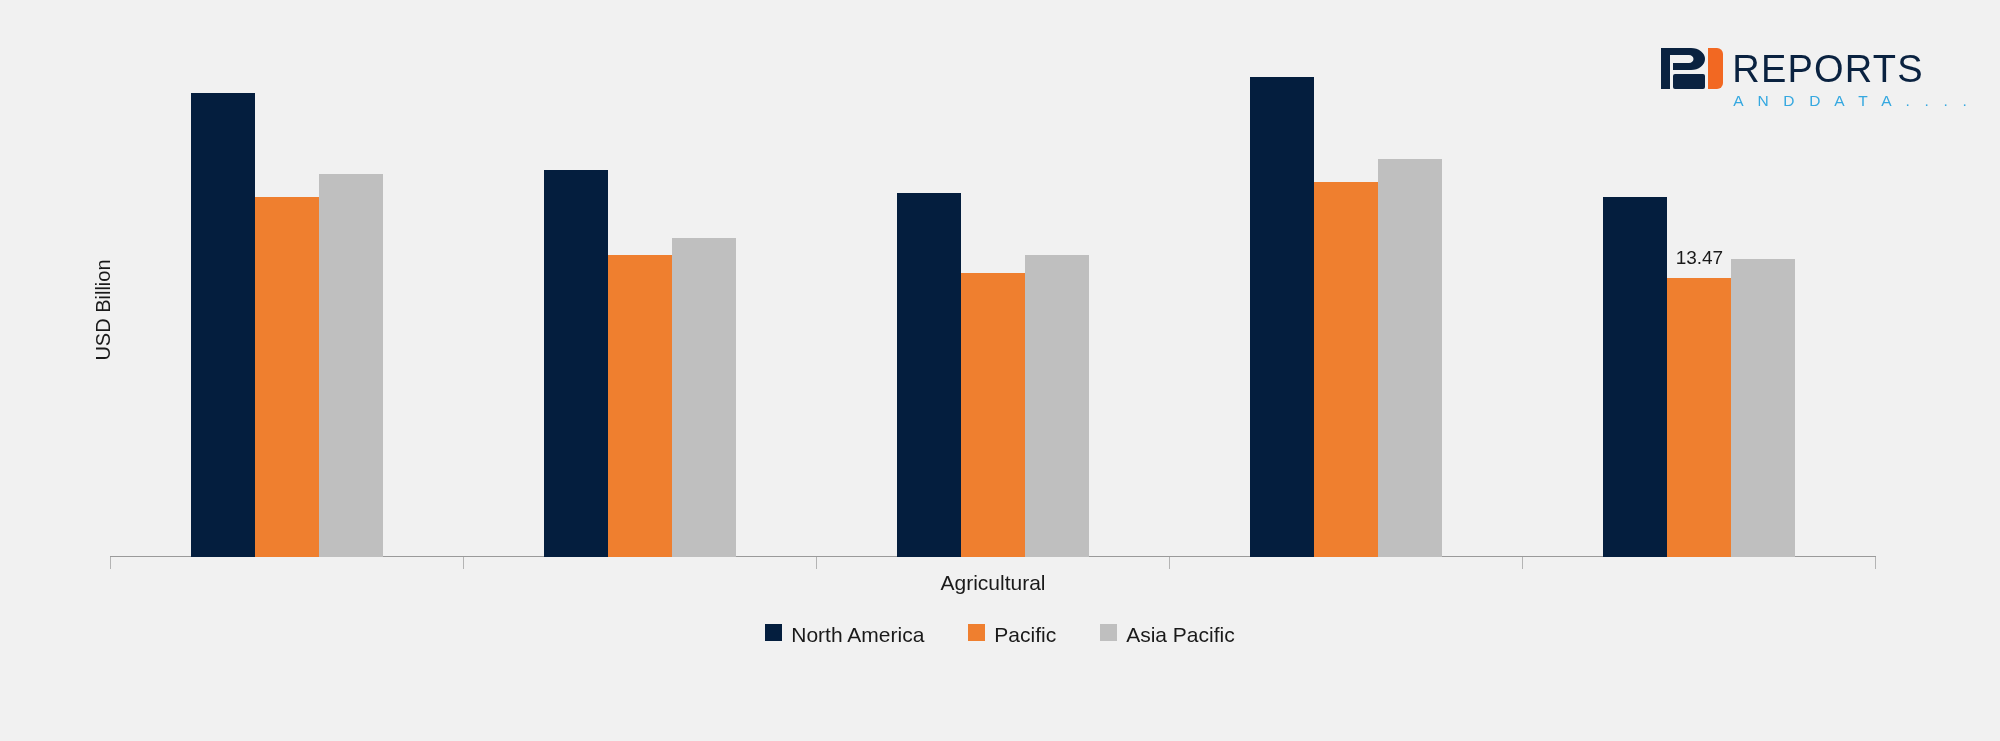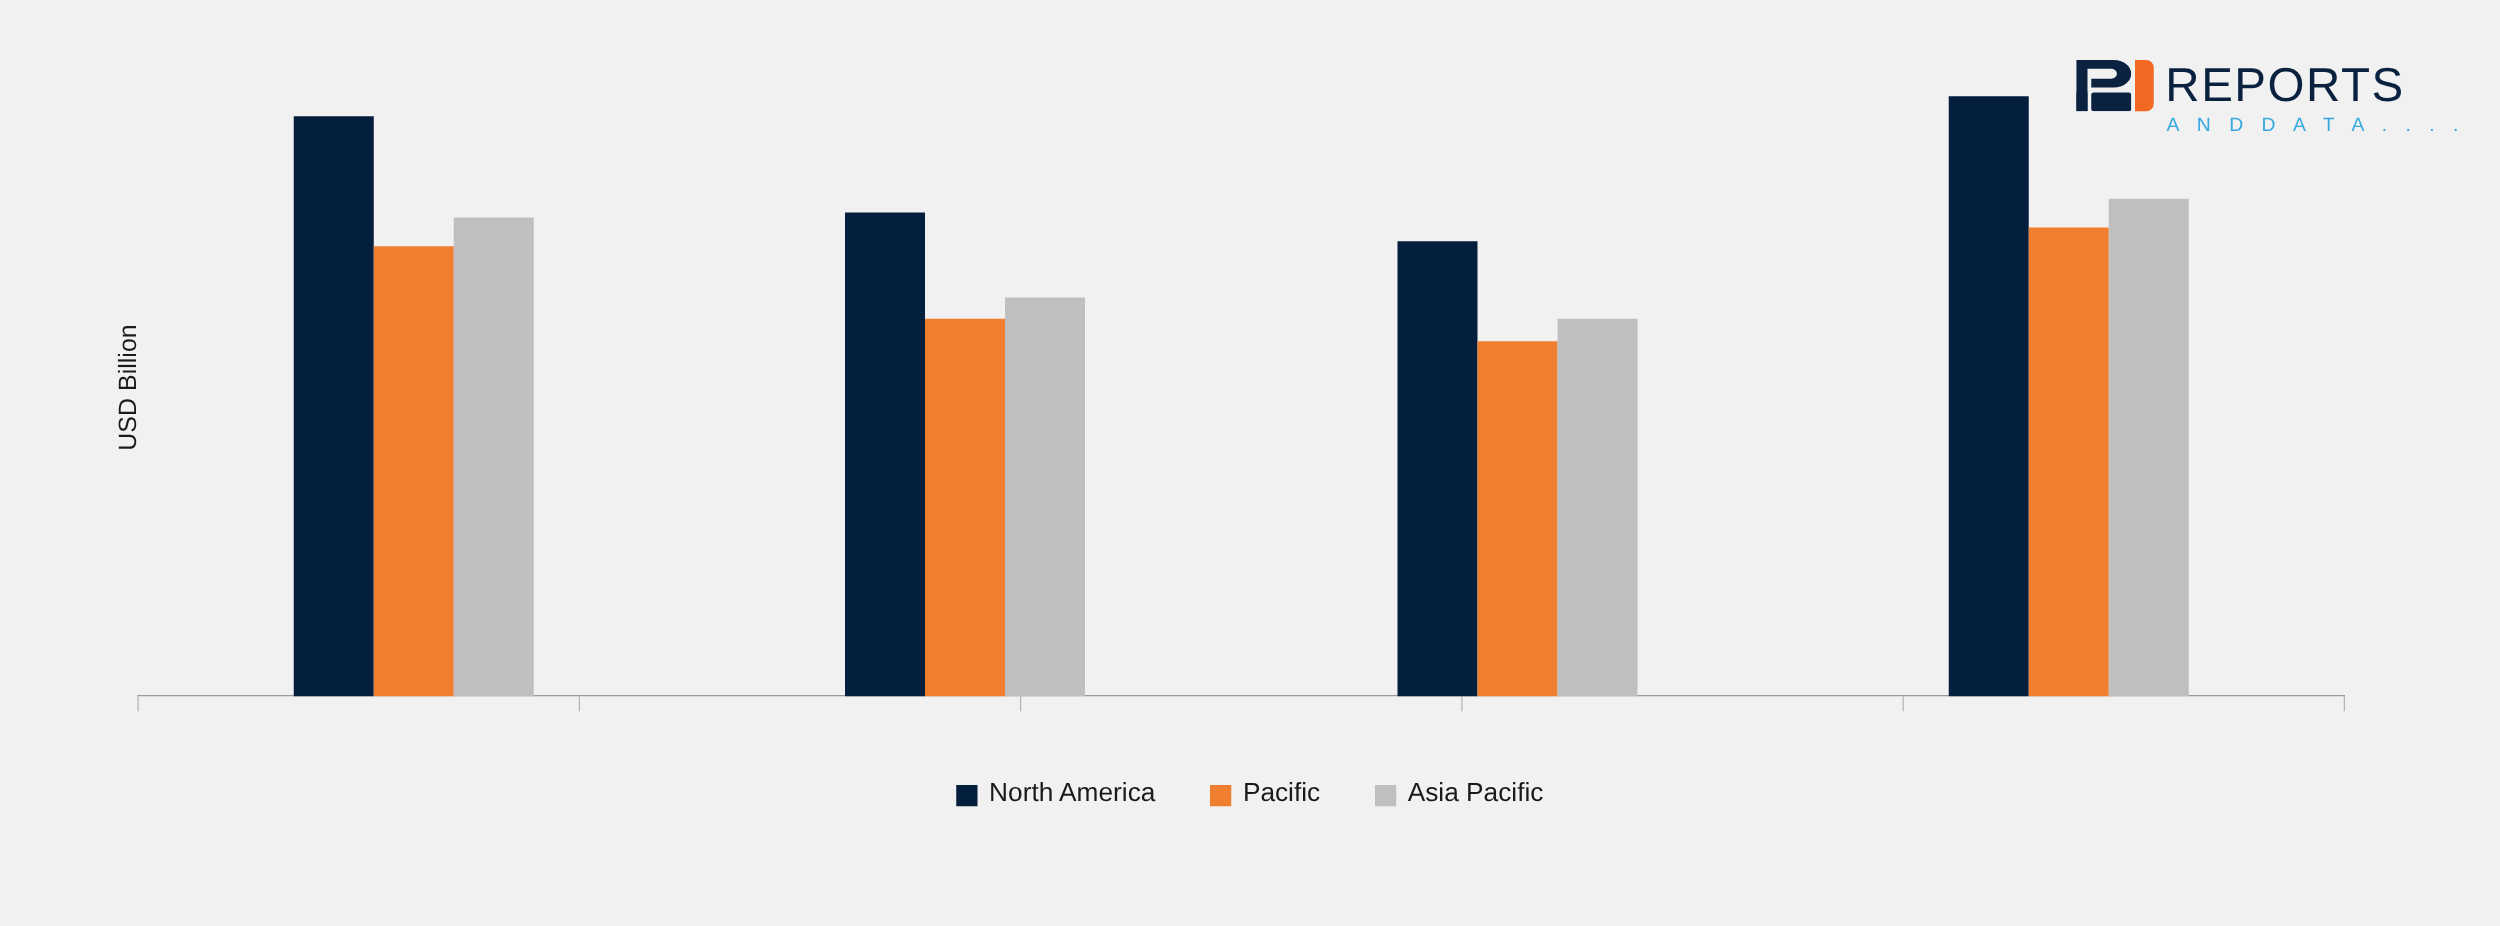--- a/index.html
+++ b/index.html
@@ -168,21 +168,21 @@
     left: 0;
     top: 624px;
     width: 2000px;
     display: flex;
     justify-content: center;
     align-items: center;
     gap: 44px;
   }
   .legend-item {
     display: flex;
-    align-items: flex-end;
+    align-items: flex-start;
     gap: 9px;
   }
   .legend-swatch {
     width: 17px;
     height: 17px;
     flex: none;
   }
   .legend-text {
     font-size: 21px;
     color: #1a1a1a;
@@ -242,24 +242,34 @@
             <div class="bar ap" style="height: 60.8333%; background: rgb(191, 191, 191);"></div>
           </div>
         </div>
         <div class="bar-group">
           <div class="bars">
             <div class="bar na" style="height: 96.6667%; background: rgb(4, 30, 62);"></div>
             <div class="bar eu" style="height: 75.4167%; background: rgb(239, 127, 47);"></div>
             <div class="bar ap" style="height: 80%; background: rgb(191, 191, 191);"></div>
           </div>
         </div>
+        <div class="bar-group">
+          <div class="bars">
+            <div class="bar na" style="height: 72.5%; background: rgb(4, 30, 62);"></div>
+            <div class="bar eu" style="height: 56.125%; background: rgb(239, 127, 47);">
+              <span class="bar-label">13.47</span>
+            </div>
+            <div class="bar ap" style="height: 60%; background: rgb(191, 191, 191);"></div>
+          </div>
+        </div>
       </div>
   </div>
 
   <div class="cat-labels" id="cat-labels">
+      <div class="cat-label">Agricultural</div>
     </div>
 
   <div class="legend" id="legend">
       <div class="legend-item">
         <span class="legend-swatch" style="background: rgb(4, 30, 62);"></span>
         <span class="legend-text">North America</span>
       </div>
       <div class="legend-item">
         <span class="legend-swatch" style="background: rgb(239, 127, 47);"></span>
         <span class="legend-text">Pacific</span>

